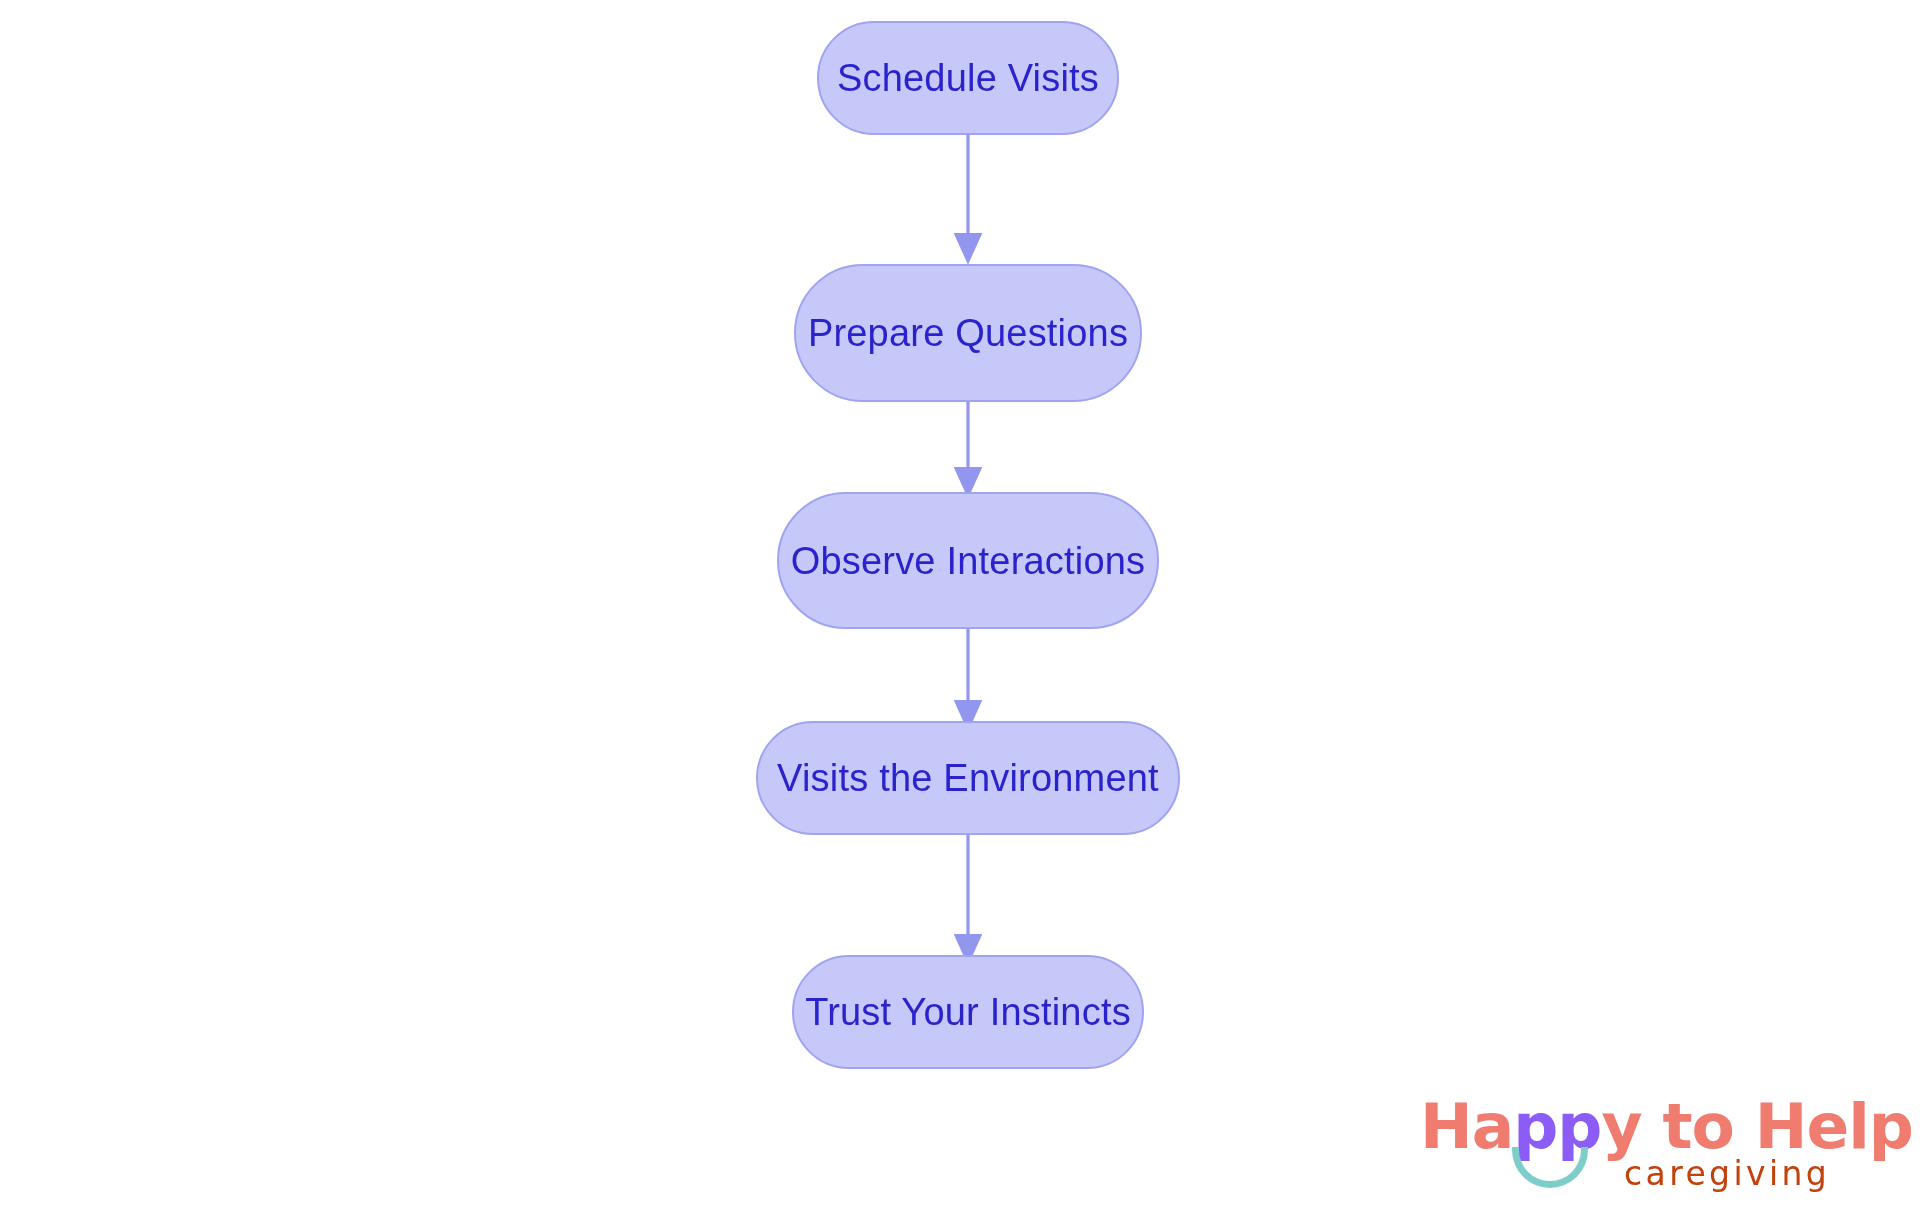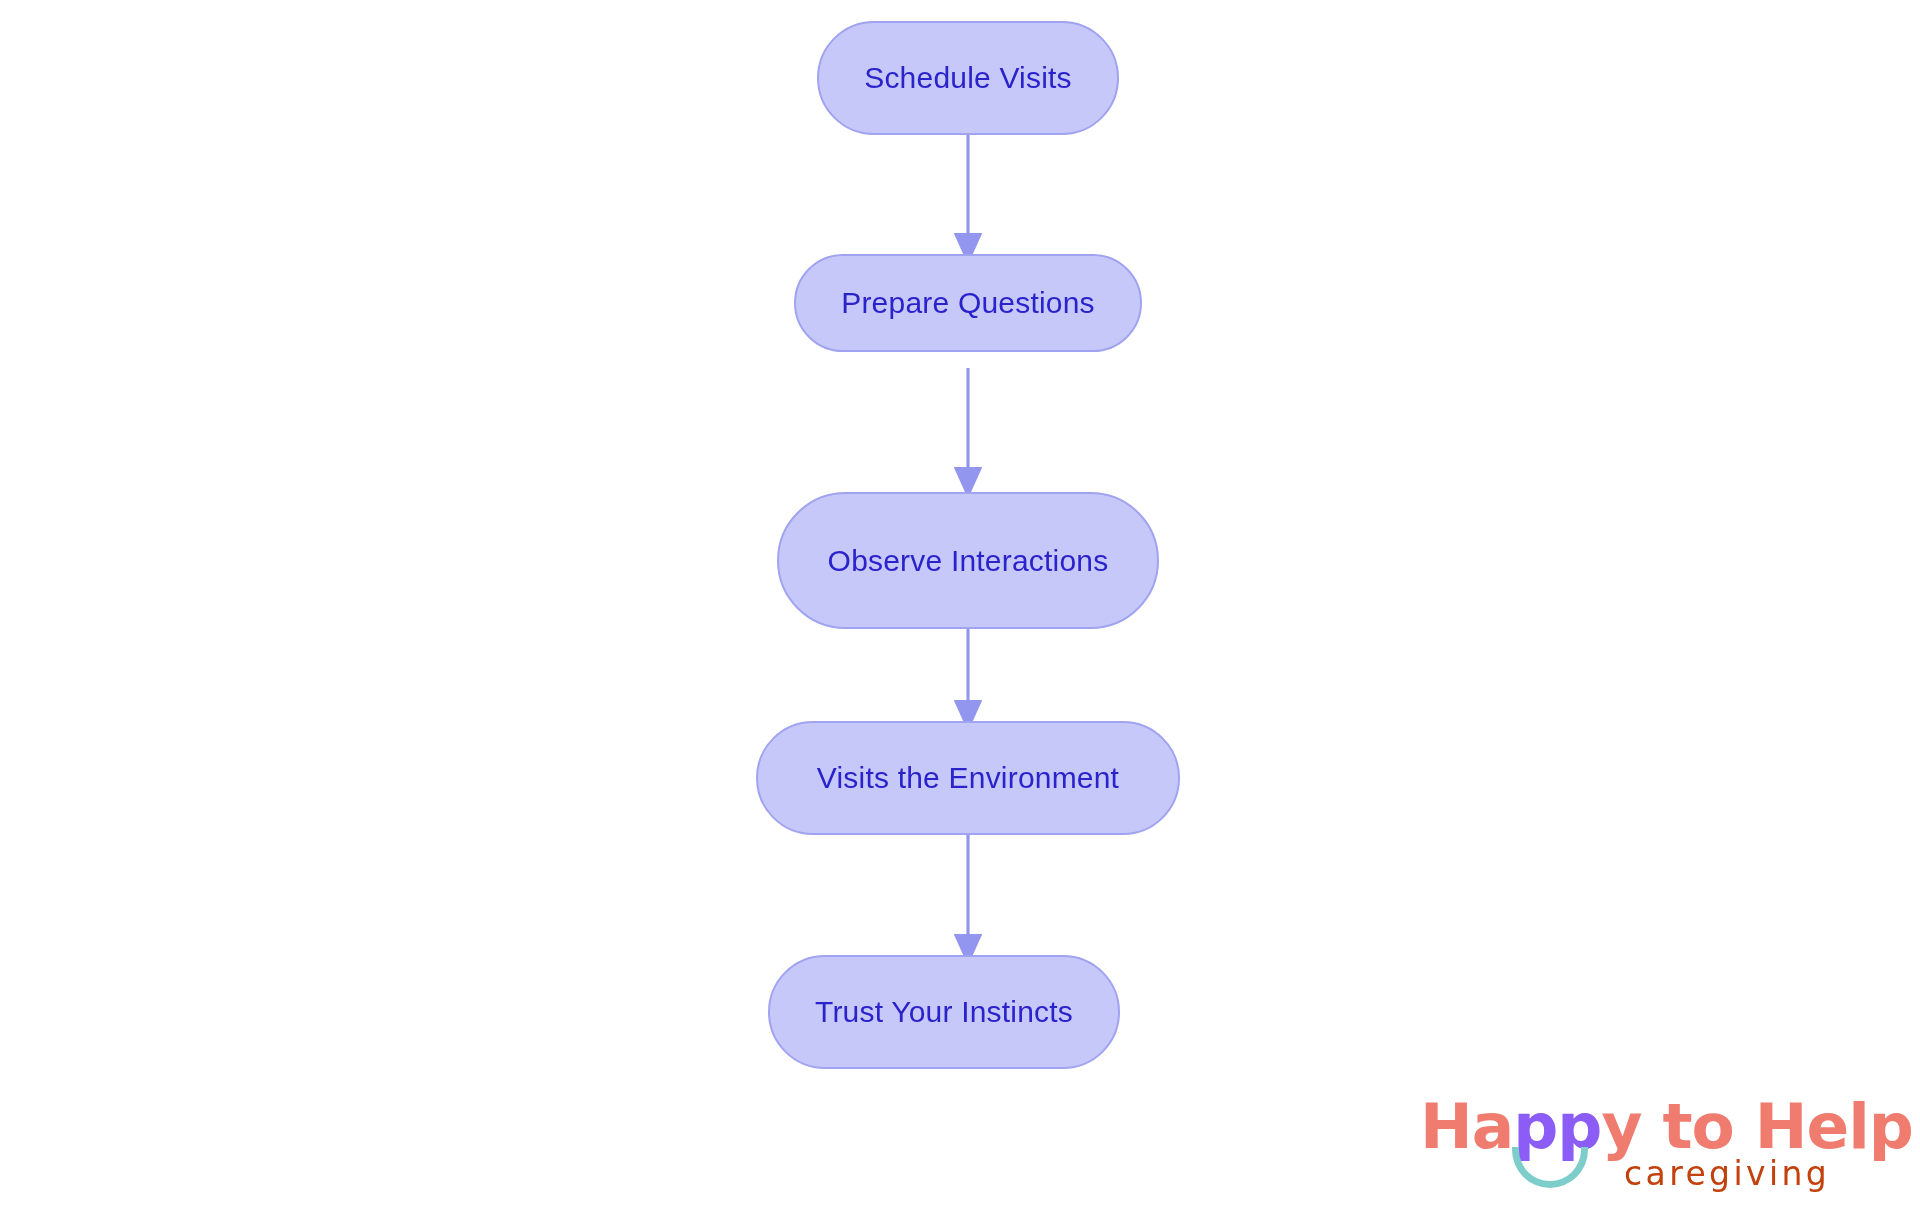--- a/index.html
+++ b/index.html
@@ -38,21 +38,21 @@
     background: #C7C8FA;
     border: 2px solid #A0A3F0;
     border-radius: 999px;
     display: flex;
     align-items: center;
     justify-content: center;
   }
   .node-label {
     color: #2A23CC;
     font-family: "Liberation Sans", sans-serif;
-    font-size: 30px;
+    font-size: 38px;
     font-weight: 400;
     letter-spacing: 0.2px;
     white-space: nowrap;
     line-height: 1;
   }
 
   
   #brand-logo {
     position: absolute;
     left: 1420px;
@@ -116,33 +116,33 @@
 
     <line x1="968" y1="602" x2="968" y2="703" stroke="#9396EE" stroke-width="3.2" marker-end="url(#arrowhead)"></line>
 
     <line x1="968" y1="835" x2="968" y2="937" stroke="#9396EE" stroke-width="3.2" marker-end="url(#arrowhead)"></line>
   </svg>
 
   <div class="node" style="left:817px; top:21px; width:302px; height:114px;">
     <span class="node-label">Schedule Visits</span>
   </div>
 
-  <div class="node" style="left:794px; top:254px; width:348px; height:98px;">
+  <div class="node" style="left:794px; top:264px; width:348px; height:138px;">
     <span class="node-label">Prepare Questions</span>
   </div>
 
   <div class="node" style="left:777px; top:492px; width:382px; height:137px;">
     <span class="node-label">Observe Interactions</span>
   </div>
 
   <div class="node" style="left:756px; top:721px; width:424px; height:114px;">
     <span class="node-label">Visits the Environment</span>
   </div>
 
-  <div class="node" style="left:768px; top:955px; width:352px; height:114px;">
+  <div class="node" style="left:792px; top:955px; width:352px; height:114px;">
     <span class="node-label">Trust Your Instincts</span>
   </div>
 
 </div>
 
 <div id="brand-logo">
   <div class="logo-wordmark">
     <span class="logo-coral">Ha</span><span class="logo-teal">pp</span><span class="logo-coral">y</span><span class="logo-coral"> to Help</span>
   </div>
   <div class="logo-smile"></div>

